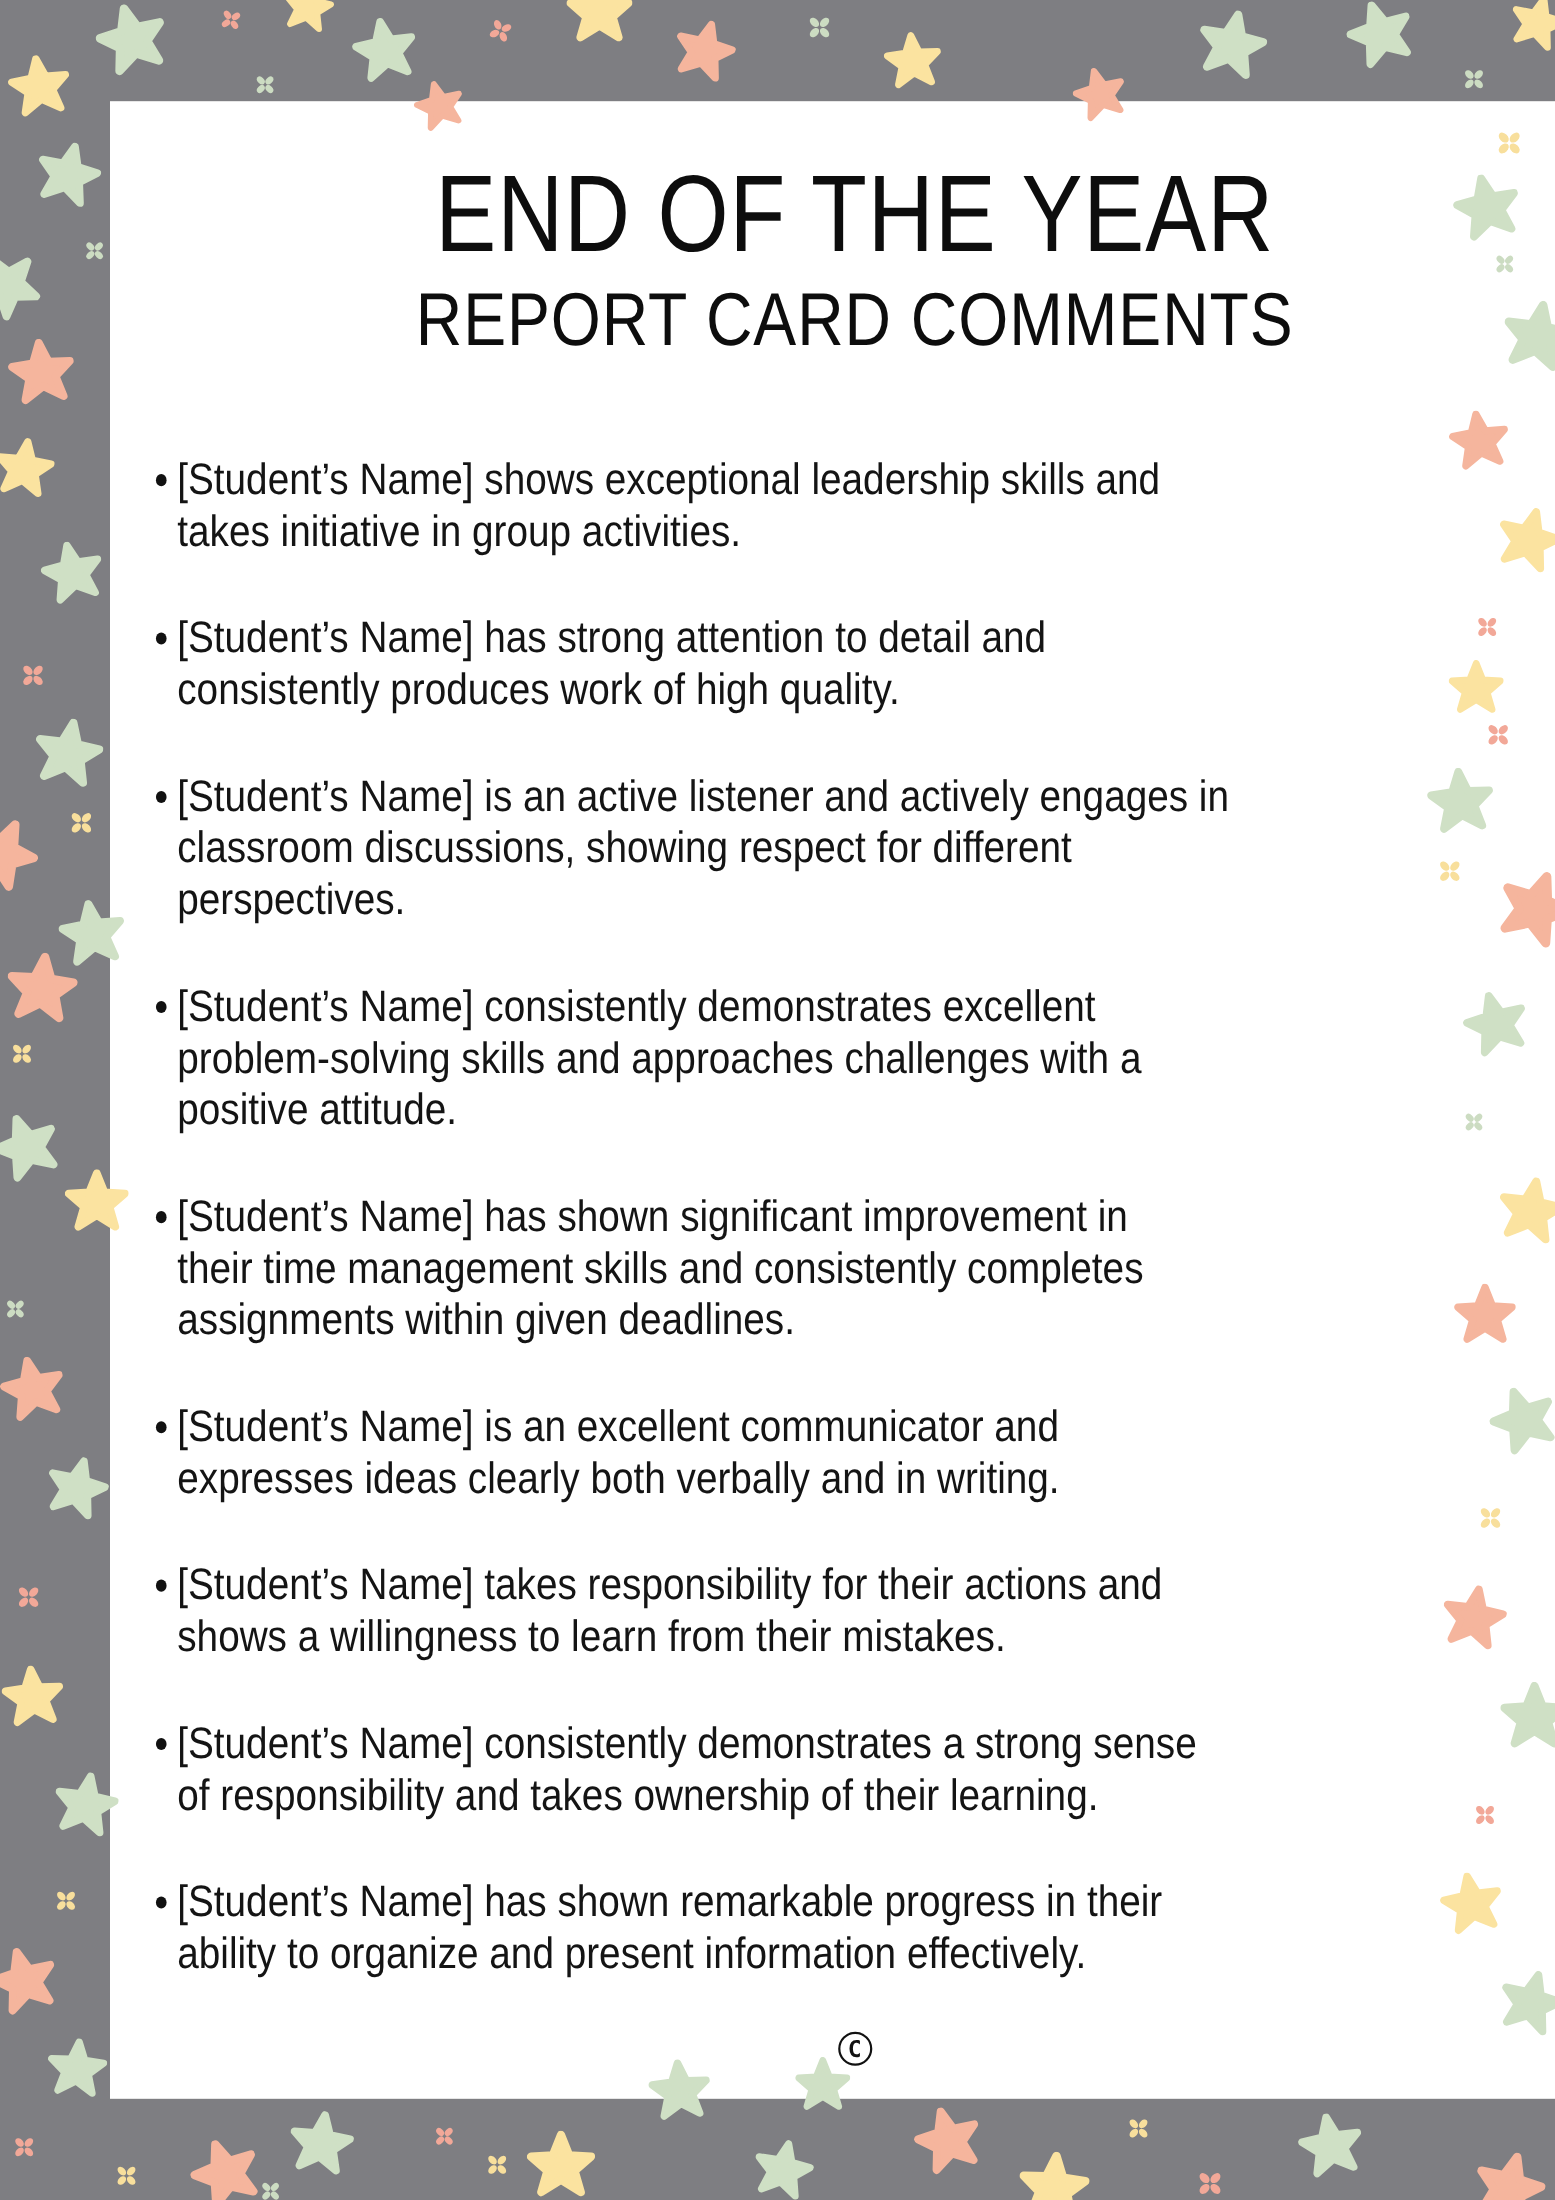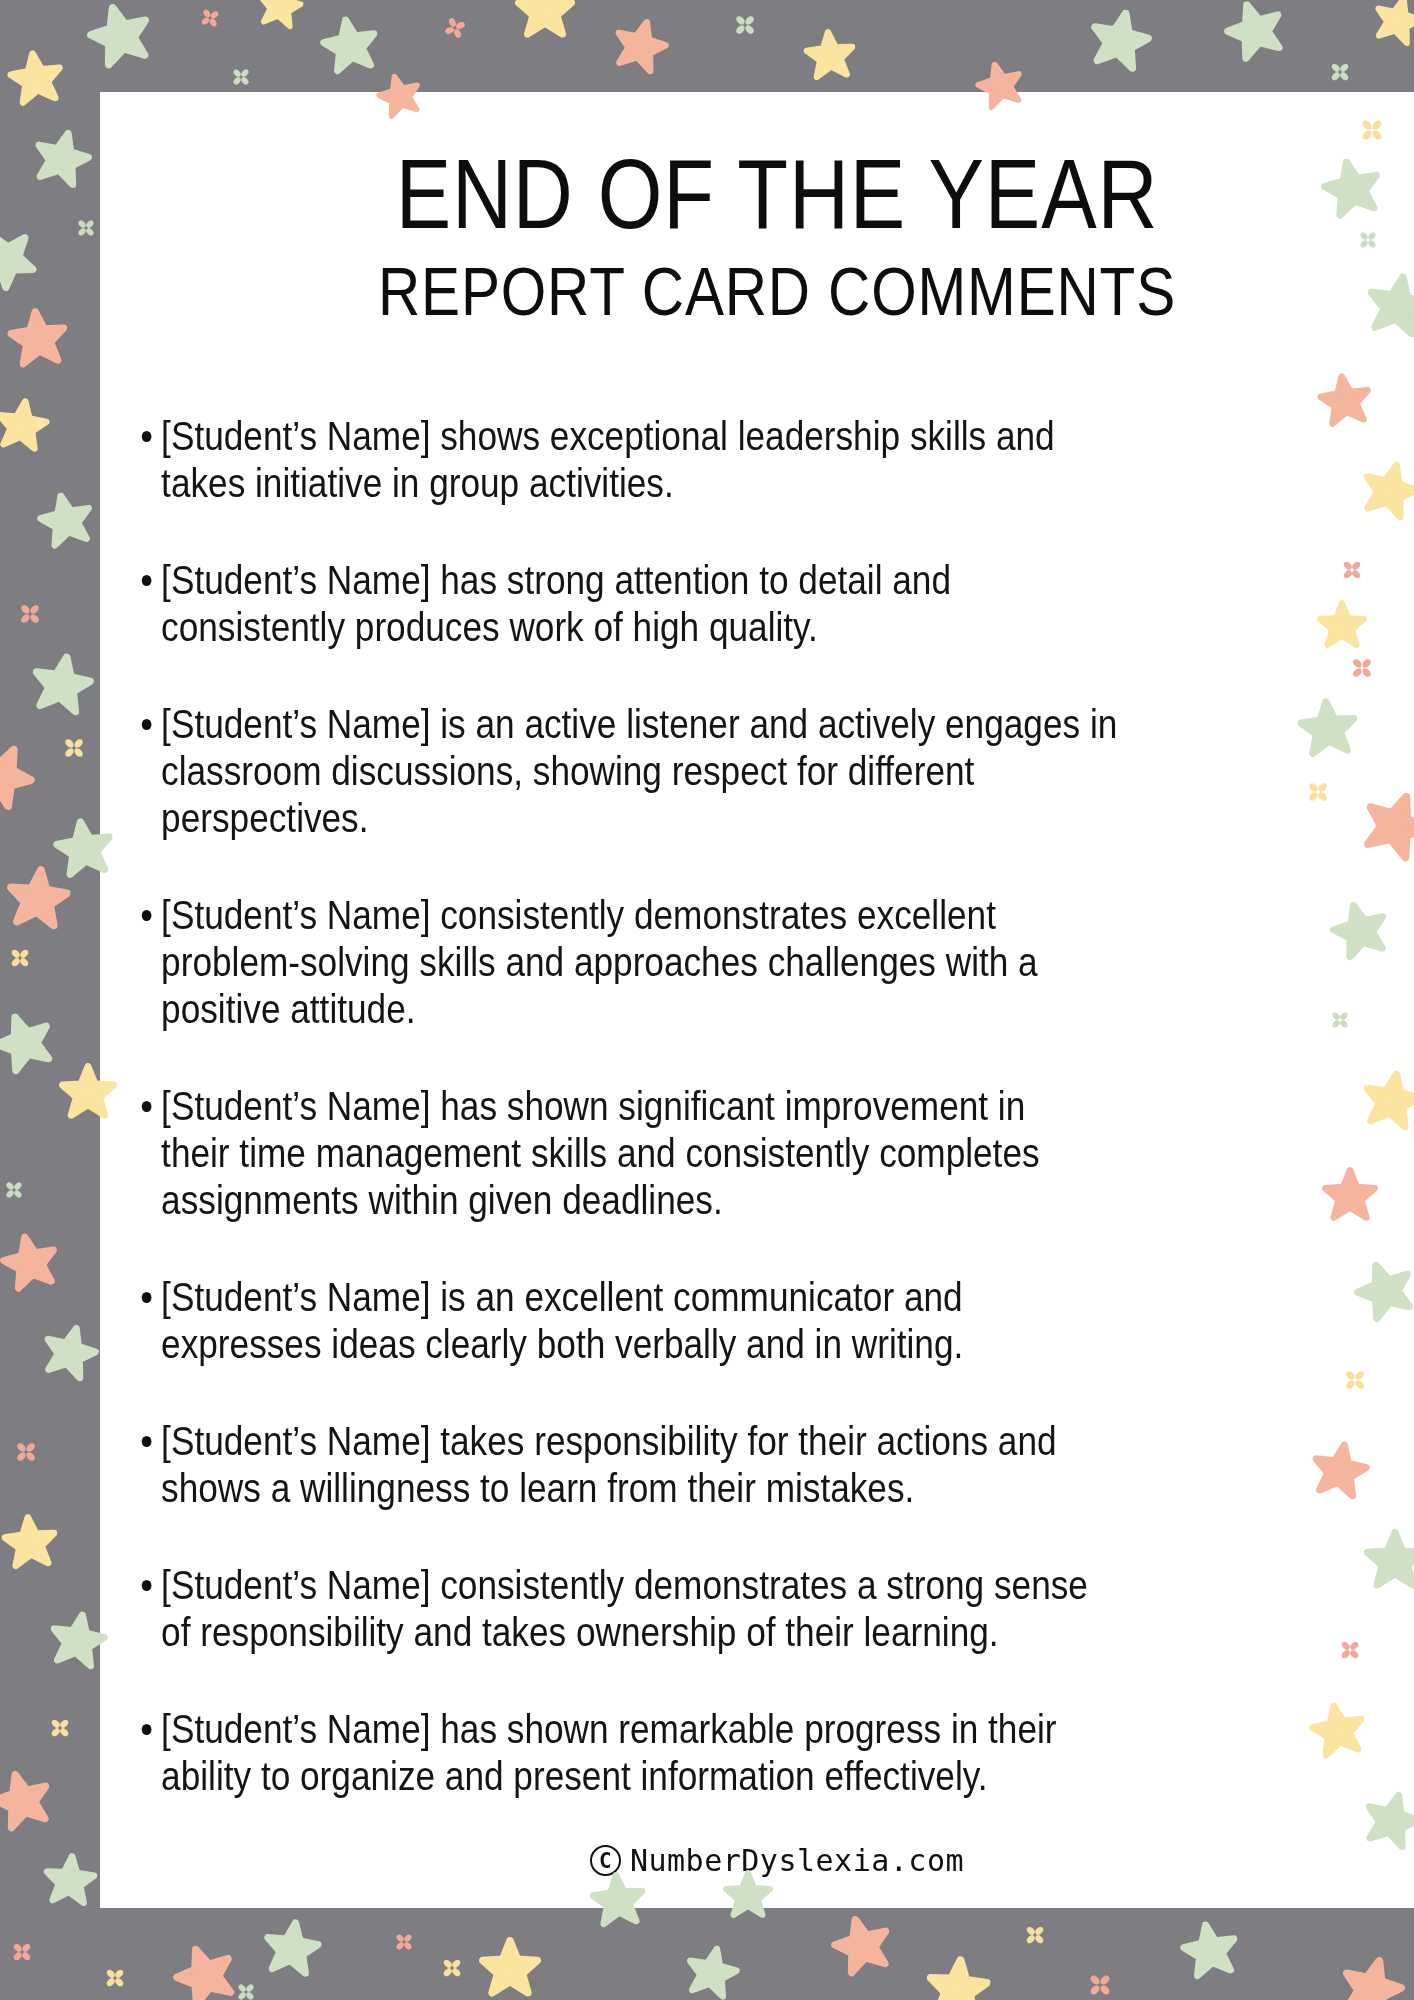--- a/index.html
+++ b/index.html
@@ -505,15 +505,14 @@
     <li>[Student’s Name] takes responsibility for their actions and
 shows a willingness to learn from their mistakes.</li>
     <li>[Student’s Name] consistently demonstrates a strong sense
 of responsibility and takes ownership of their learning.</li>
     <li>[Student’s Name] has shown remarkable progress in their
 ability to organize and present information effectively.</li>
   </ul>
 
   <div class="footer">
     <span class="copy-c">C</span>
-    <span class="site-name">NumberDyslexia.com</span>
   </div>
 </div>
 
 </body></html>

